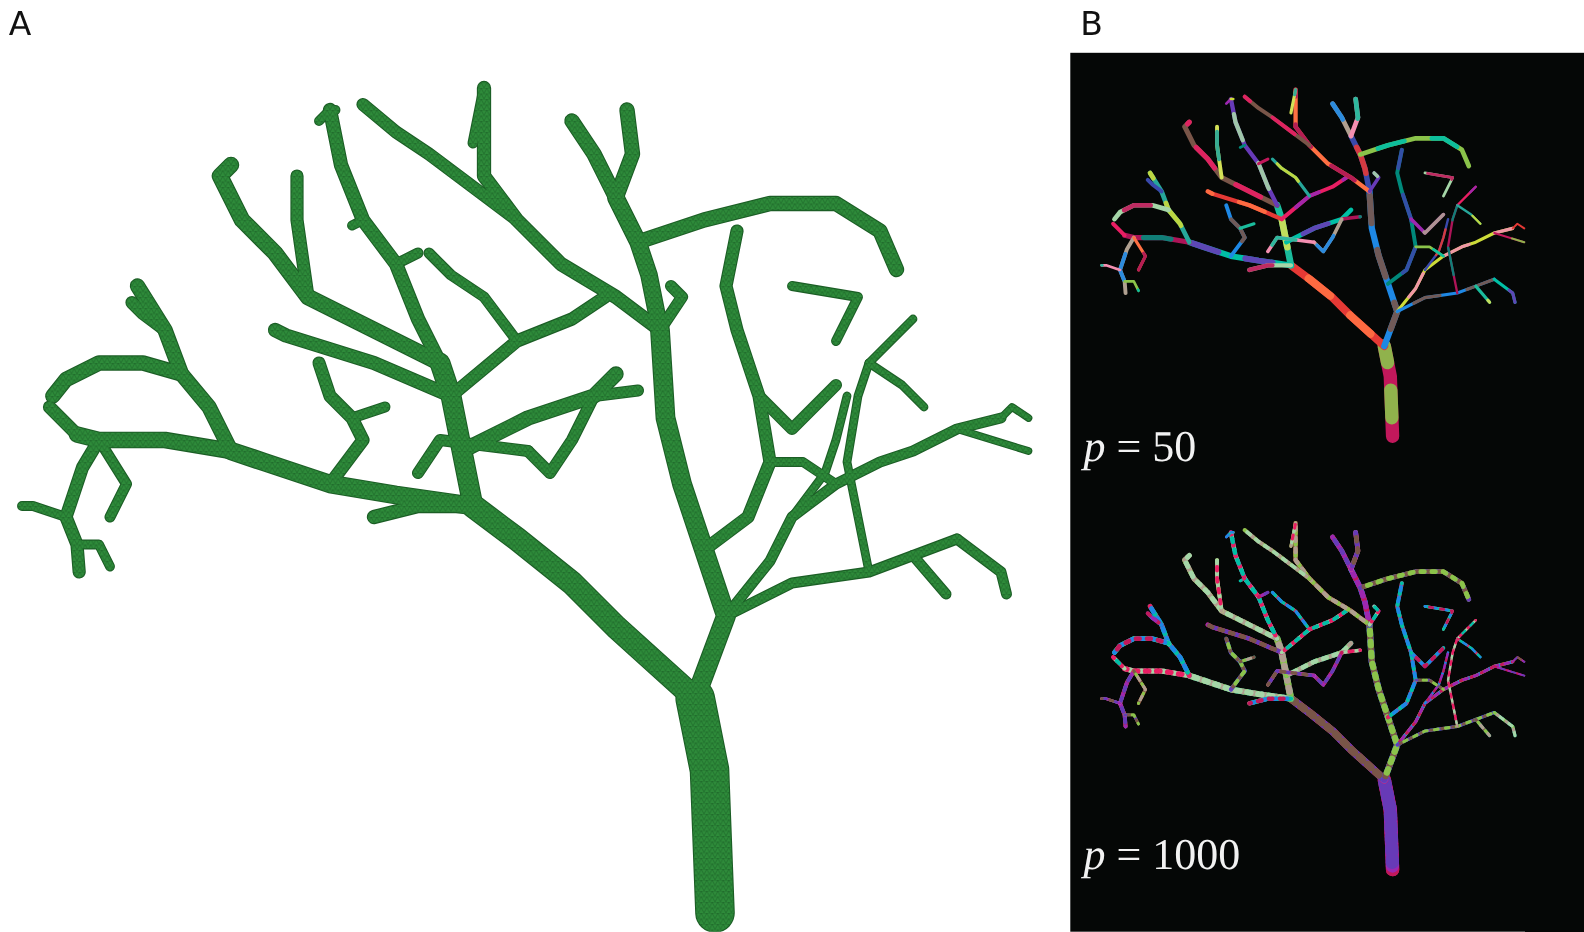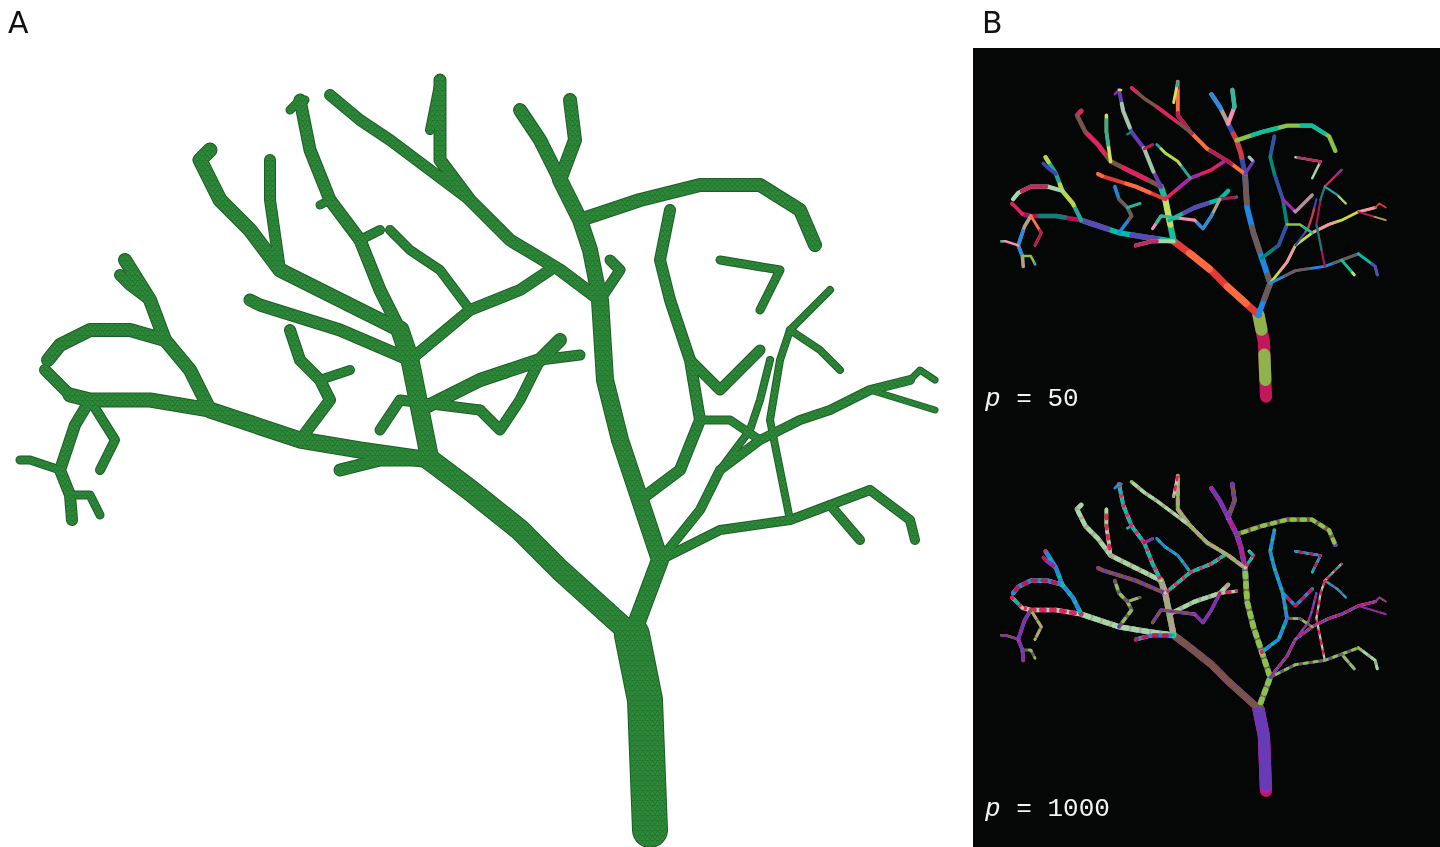--- a/index.html
+++ b/index.html
@@ -15,26 +15,26 @@
     #label-a { left: 8px; top: 8px; }
     #label-b { left: 982px; top: 8px; }
     #panel-a {
       position: absolute; left: 0; top: 40px; width: 970px; height: 807px;
     }
     #panel-b {
       position: absolute; left: 973px; top: 48px; width: 467px; height: 799px;
       background: #050706;
     }
     .sub-label {
-      position: absolute; color: #f2f2f2; font-size: 26px;
-      font-family: Liberation Mono, monospace; line-height: 1; white-space: nowrap;
+      position: absolute; color: #f2f2f2; font-size: 40px;
+      font-family: Liberation Serif, serif; line-height: 1; white-space: nowrap;
     }
     .sub-label i { font-style: italic; }
     #label-p50 { left: 12px; top: 338px; }
-    #label-p1000 { left: 12px; top: 748px; }
+    #label-p1000 { left: 12px; top: 709px; }
     svg { display: block; }
     .tree-green path { fill: none; stroke-linecap: round; stroke-linejoin: round; }
     .tree-color path { fill: none; stroke-linecap: round; stroke-linejoin: round; }
   </style>
 </head>
 <body>
 
 <div class="panel-label" id="label-a">A</div>
 <div class="panel-label" id="label-b">B</div>
 

